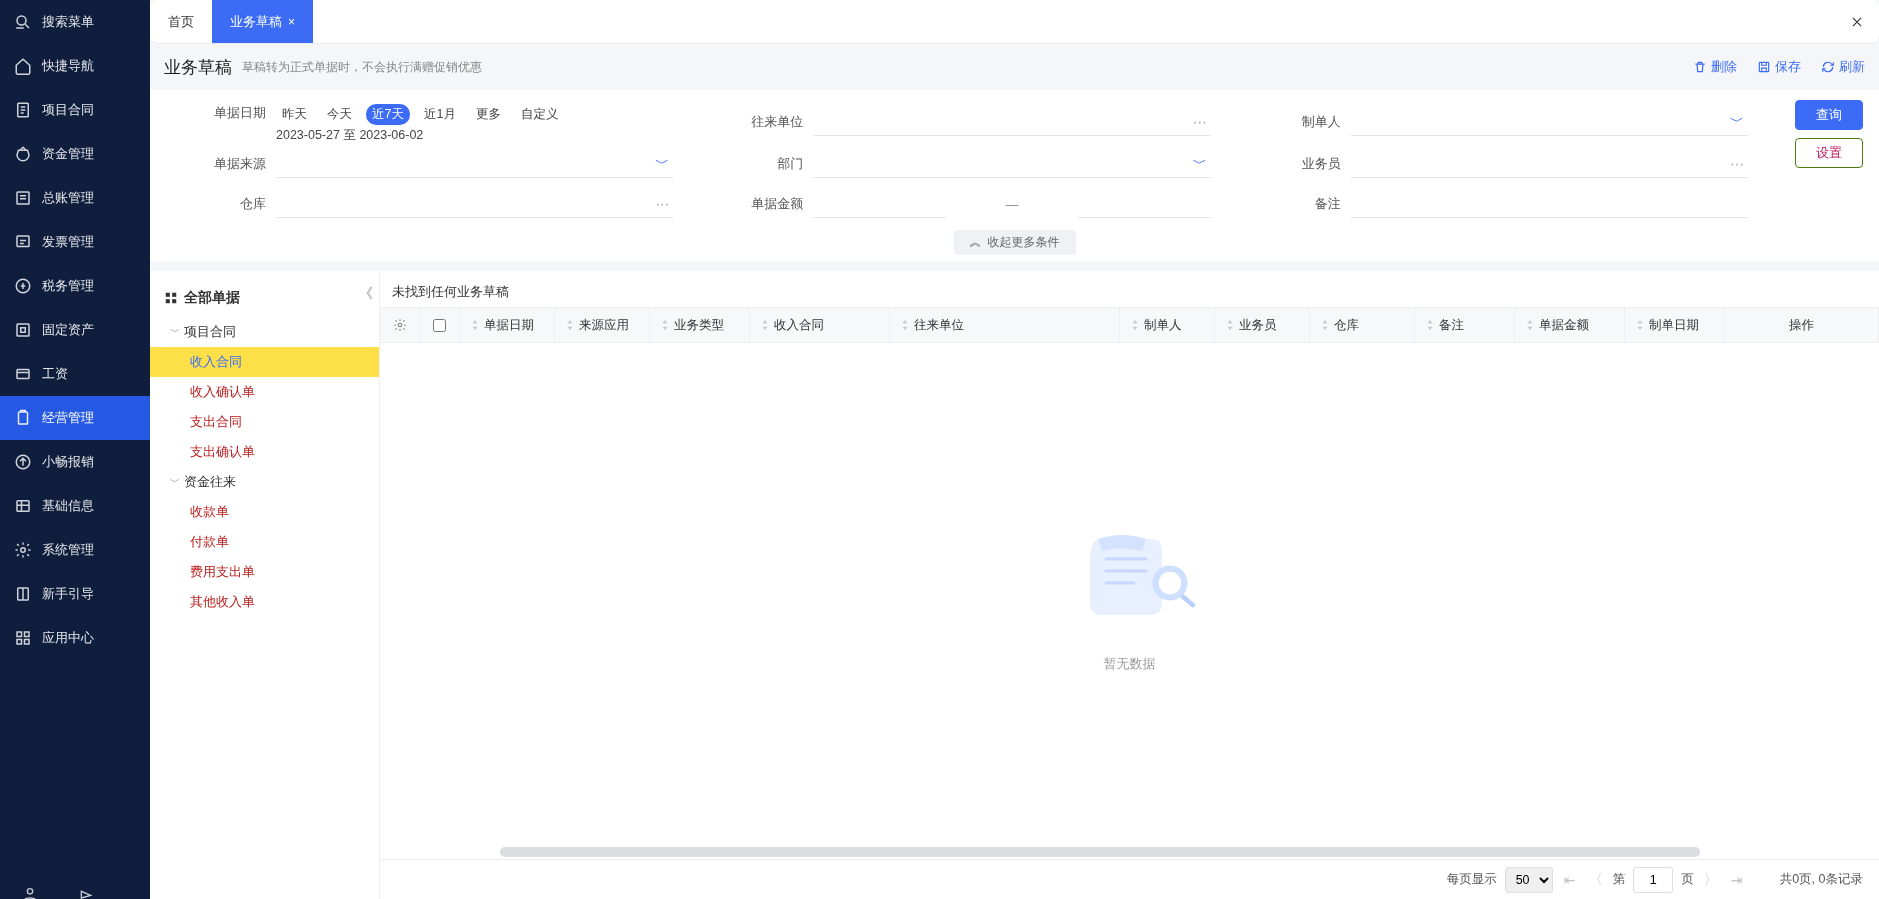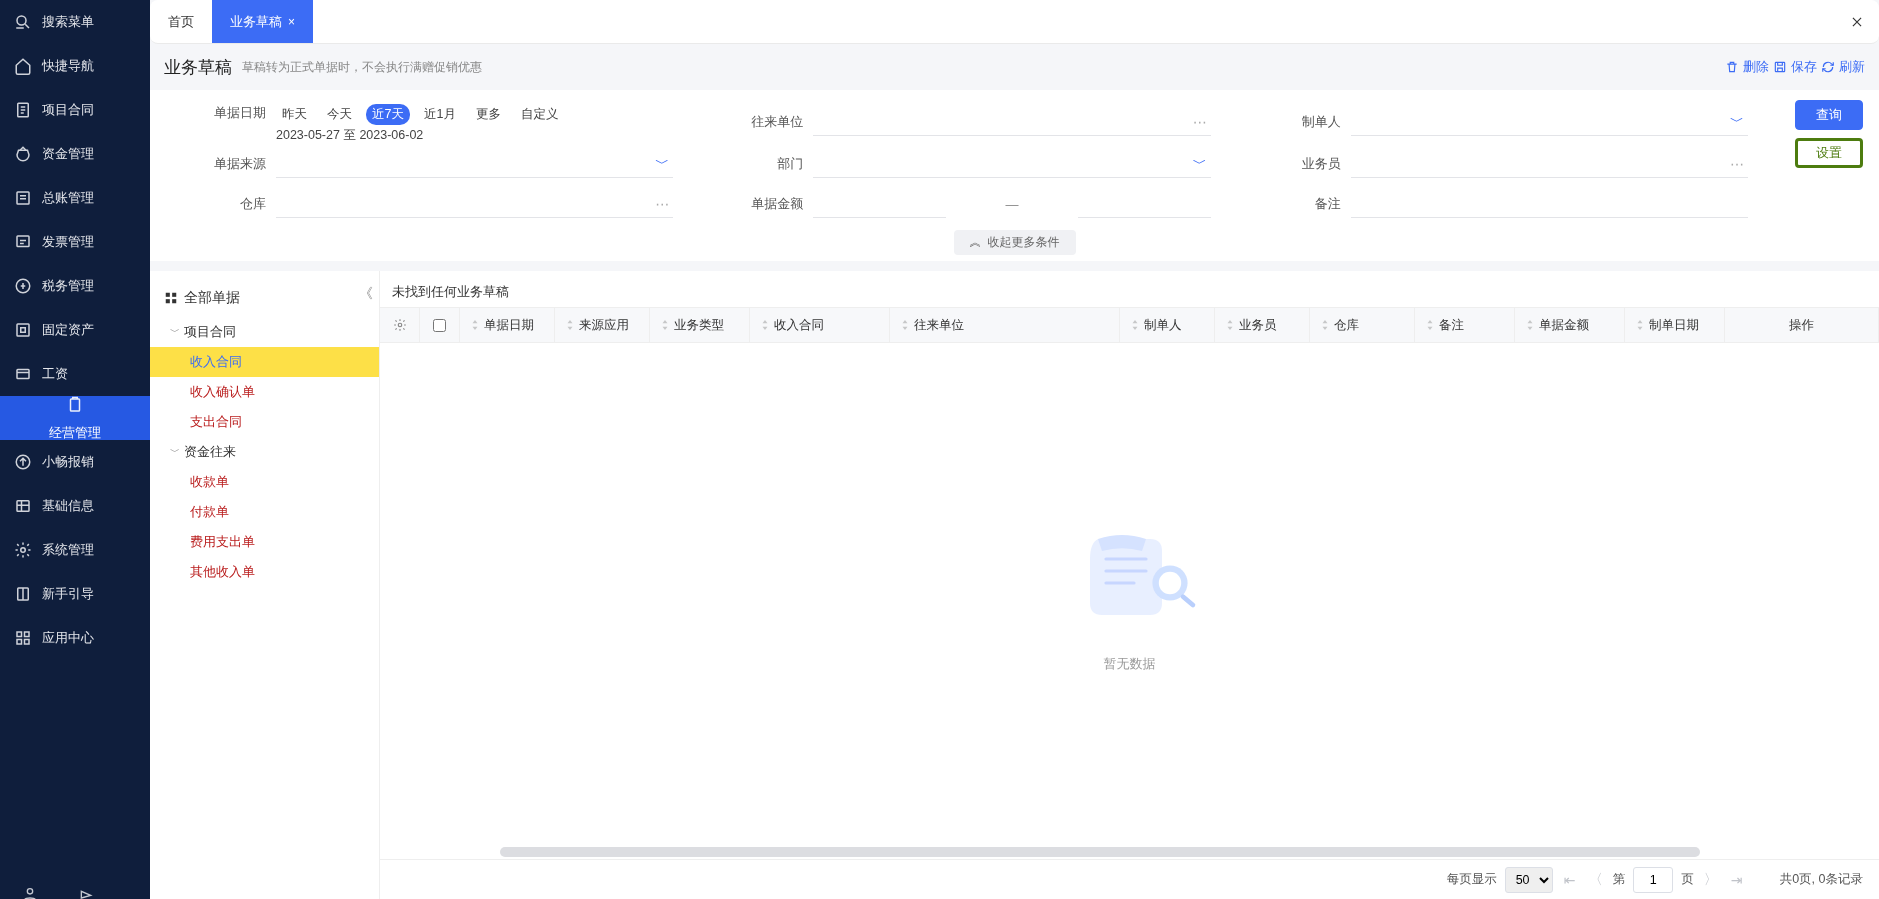--- a/index.html
+++ b/index.html
@@ -2,67 +2,67 @@
 <html><head>
 <meta charset="utf-8">
 <style>
   * { box-sizing: border-box; margin: 0; padding: 0; }
   body { font-family: "Microsoft YaHei", "PingFang SC", Arial, sans-serif; font-size: 13px; color: #333; height: 899px; width: 1879px; overflow: hidden; }
   .app { display: flex; width: 100%; height: 100%; }
 
   
   .sidebar { width: 150px; background: #0f1e3c; color: #e4e6eb; display: flex; flex-direction: column; flex-shrink: 0; }
   .side-item { display: flex; align-items: center; gap: 10px; height: 44px; padding: 0 14px; cursor: pointer; }
-  .side-item.active { background: #2659e3; color: #fff; flex-direction: column; }
+  .side-item.active { background: #2659e3; color: #fff; }
   .side-icon { width: 18px; height: 18px; display:inline-flex; align-items:center; justify-content:center; opacity:.9; }
   .side-footer { margin-top: auto; display: flex; gap: 40px; padding: 3px 22px; opacity:.85; }
   .side-footer .bot-icon { width: 16px; height: 10px; }
 
   
   .main { flex:1; display:flex; flex-direction:column; background:#f5f6f9; }
 
   
   .tabbar { height: 44px; background:#fff; display:flex; align-items:stretch; border-bottom:1px solid #eaeaea;border-radius:8px; }
   .tab { display:flex; align-items:center; padding:0 18px; font-size:13px; color:#333; cursor:pointer; }
   .tab.active { background:#3c6cf5; color:#fff; }
   .tab .tab-x { margin-left:6px; font-size:12px; }
   .tab-close-spacer { margin-left:auto; }
   .tab-close-btn { width:44px; display:flex; align-items:center; justify-content:center; cursor:pointer; color:#333; }
 
   
   .pagehdr { display:flex; align-items:center; height:46px; padding:0 14px; }
   .pagetitle { font-size:17px; font-weight:500; color:#222; margin-right:10px; }
   .pagesub  { font-size:12px; color:#888; }
-  .hdr-actions { margin-left:auto; display:flex; gap:4px; font-size:13px; }
+  .hdr-actions { margin-left:auto; display:flex; gap:20px; font-size:13px; }
   .hdr-act { display:flex; align-items:center; gap:4px; cursor:pointer; color:#3c6cf5; }
   .hdr-act.danger { color:#3c6cf5; }
   .hdr-act svg { width:14px; height:14px; }
 
   
   .filters { background:#fff; margin:0 0 10px 0; padding:10px 16px 0 16px; display:grid; grid-template-columns: repeat(3, 1fr) 85px; grid-column-gap:30px; position:relative; }
   .filters .frow { display:flex; align-items:center; min-height:40px; }
   .flabel { width:110px; text-align:right; padding-right:10px; color:#555; font-size:13px; flex-shrink:0; }
   .date-chips { display:flex; align-items:center; gap:8px; flex-wrap:wrap; font-size:12.5px; }
   .chip { color:#444; cursor:pointer; padding:2px 6px; border-radius:10px; }
   .chip.sel { background:#3c6cf5; color:#fff; }
   .date-line { font-size:12.5px; color:#444; margin-top:2px; }
   .input-line { flex:1; height:28px; border:none; border-bottom:1px solid #e3e4e8; background:transparent; outline:none; }
   .input-wrap { flex:1; display:flex; align-items:center; border-bottom:1px solid #e3e4e8; height:28px; }
   .input-wrap .ico { color:#aaa; font-size:14px; padding:0 4px; cursor:pointer; }
   .action-col { grid-column:4; grid-row:1 / span 3; display:flex; flex-direction:column; gap:8px; }
   .btn { height:30px; border-radius:4px; font-size:13px; cursor:pointer; display:flex; align-items:center; justify-content:center; width:68px; margin-left:auto; }
   .btn-primary { background:#3c6cf5; color:#fff; border:1px solid #3c6cf5; }
-  .btn-outline { background:#fff; border:3px solid #4d7c0f; color:#4d7c0f; }
+  .btn-outline { background:#fff; border:1px solid #4d7c0f; color:#be185d; }
   .collapse-bar { grid-column:1 / span 4; display:flex; justify-content:center; padding:6px 0; }
   .collapse-pill { background:#f0f1f4; padding:4px 16px; border-radius:4px; font-size:12px; color:#666; cursor:pointer; display:flex; align-items:center; gap:6px; }
 
   
   .content { flex:1; display:flex; background:#fff; overflow:hidden; }
   .tree { width:230px; border-right:1px solid #eee; position:relative; padding:8px 0; }
-  .tree-title { display:flex; align-items:center; gap:6px; padding:10px 14px; font-size:14px; font-weight:400; }
+  .tree-title { display:flex; align-items:center; gap:6px; padding:10px 14px; font-size:14px; font-weight:700; }
   .tree-title .grid-ico { width:14px; height:14px; }
   .tree-collapse { position:absolute; top:14px; right:6px; color:#888; font-size:14px; cursor:pointer; }
   .tgroup { font-size:13px; color:#333; padding:6px 20px; cursor:pointer; display:flex; align-items:center; gap:4px; }
   .tgroup .caret { font-size:10px; color:#888; }
   .tleaf { font-size:13px; color:#b91c1c; padding:6px 10px 6px 40px; cursor:pointer; }
   .tleaf.active { background:#fde047; color:#3c6cf5; }
 
   .tablewrap { flex:1; display:flex; flex-direction:column; overflow:hidden; }
   .nores { padding:12px 12px 6px; font-size:13px; color:#333; }
   .thead { display:flex; background:#f7f8fa; height:36px; border-top:1px solid #eee; border-bottom:1px solid #eee; font-size:12.5px; color:#333; }
@@ -385,20 +385,21 @@
         </div>
         <span class="tree-collapse">《</span>
 
         <div class="tgroup">
           <span class="caret">﹀</span>
           <span>项目合同</span>
         </div>
         <div class="tleaf active">收入合同</div>
         <div class="tleaf">收入确认单</div>
         <div class="tleaf">支出合同</div>
+        <div class="tleaf">支出确认单</div>
 
         <div class="tgroup">
           <span class="caret">﹀</span>
           <span>资金往来</span>
         </div>
         <div class="tleaf">收款单</div>
         <div class="tleaf">付款单</div>
         <div class="tleaf">费用支出单</div>
         <div class="tleaf">其他收入单</div>
       </div>

